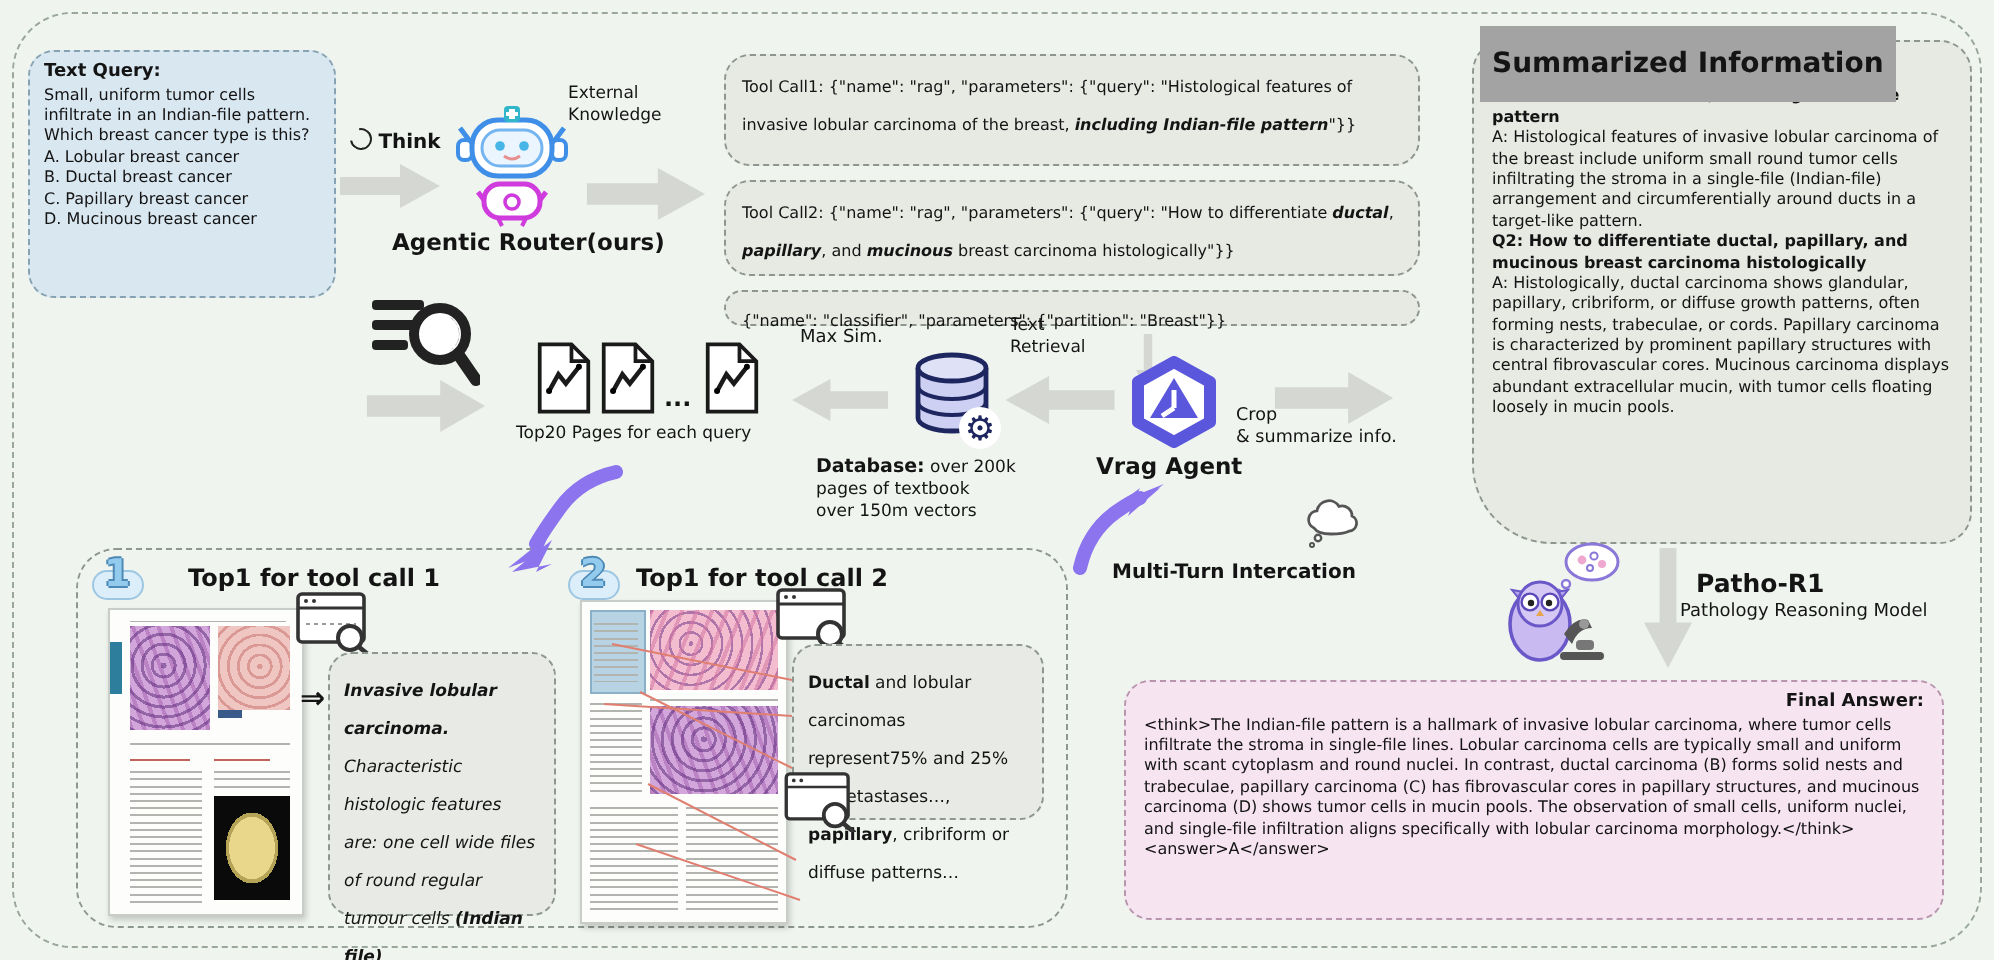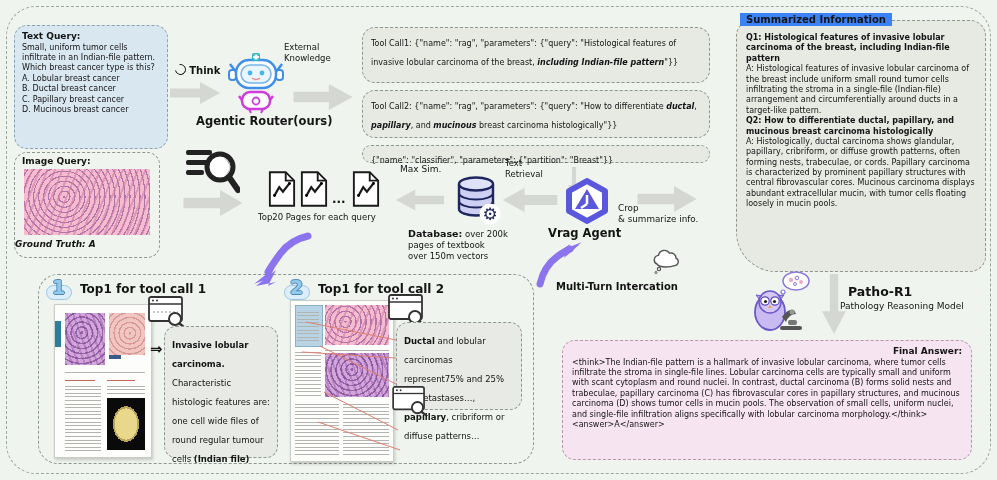--- a/index.html
+++ b/index.html
@@ -48,25 +48,20 @@
 
   <div class="dbox bluebg" style="left:14px;top:25px;width:154px;height:124px;padding:5px 7px;">
     <div class="t b" style="font-size:9px;">Text Query:</div>
     <div class="t">Small, uniform tumor cells infiltrate in an Indian-file pattern. Which breast cancer type is this?</div>
     <div class="t">A. Lobular breast cancer</div>
     <div class="t">B. Ductal breast cancer</div>
     <div class="t">C. Papillary breast cancer</div>
     <div class="t">D. Mucinous breast cancer</div>
   </div>
 
-  <div class="dbox" style="left:14px;top:152px;width:146px;height:106px;padding:3px 7px;">
-    <div class="t b" style="font-size:9px;">Image Query:</div>
-    <div class="hist-pink" style="position:absolute;left:9px;top:16px;width:126px;height:66px;"></div>
-    <div class="t b ctr" style="position:absolute;left:0;top:86px;width:100%;font-style:italic;font-size:9px;">Ground Truth: A</div>
-  </div>
 
   <div class="abs t" style="left:175px;top:64px;font-size:10px;">
     <span class="spin"></span>
     <span class="b" style="font-size:10px;">Think</span>
   </div>
   <svg class="arrow" style="left:170px;top:82px;" width="50" height="22" viewBox="0 0 100 44">
       <path d="M0 13 H60 V0 L100 22 L60 44 V31 H0 Z"></path>
     </svg>
 
   <svg class="abs" style="left:227px;top:52px;" width="58" height="62" viewBox="0 0 58 62">
@@ -203,21 +198,21 @@
     <circle cx="6" cy="25.5" r="1" fill="#fff" stroke="#555" stroke-width="1"></circle>
   </svg>
   <div class="abs b" style="left:556px;top:281px;width:140px;font-size:10px;">Multi-Turn Intercation</div>
 
   <div class="dbox graybg" style="left:736px;top:20px;width:250px;height:252px;border-radius:16px 16px 16px 40px;padding:12px 9px 4px 9px;">
     <div class="t b" style="font-size:8px;">Q1: Histological features of invasive lobular carcinoma of the breast, including Indian-file pattern</div>
     <div class="t" style="font-size:8px;">A: Histological features of invasive lobular carcinoma of the breast include uniform small round tumor cells infiltrating the stroma in a single-file (Indian-file) arrangement and circumferentially around ducts in a target-like pattern.</div>
     <div class="t b" style="font-size:8px;">Q2: How to differentiate ductal, papillary, and mucinous breast carcinoma histologically</div>
     <div class="t" style="font-size:8px;">A: Histologically, ductal carcinoma shows glandular, papillary, cribriform, or diffuse growth patterns, often forming nests, trabeculae, or cords. Papillary carcinoma is characterized by prominent papillary structures with central fibrovascular cores. Mucinous carcinoma displays abundant extracellular mucin, with tumor cells floating loosely in mucin pools.</div>
   </div>
-  <div class="abs b" style="left:740px;top:13px;padding:1px 6px;background:#3b82f6;font-size:10px;">Summarized Information</div>
+  <div class="abs b" style="left:740px;top:13px;padding:11px 6px;background:#a3a3a3;font-size:14px;">Summarized Information</div>
 
   <svg class="arrow" style="left:820px;top:274px;" width="28" height="60" viewBox="0 0 40 100">
       <path d="M13 0 V62 H0 L20 100 L40 62 H27 V0 Z"></path>
     </svg>
 
   <svg class="abs" style="left:752px;top:270px;" width="60" height="66" viewBox="0 0 60 66">
     <ellipse cx="44" cy="11" rx="13" ry="9" fill="#fff" stroke="#8a77d8" stroke-width="1.5"></ellipse>
     <circle cx="39" cy="10" r="2.2" fill="#eea8d0"></circle>
       <circle cx="45" cy="8" r="1.8" fill="#fff" stroke="#8a77d8"></circle>
       <circle cx="49" cy="12" r="2" fill="#eea8d0"></circle>
@@ -245,21 +240,21 @@
     <div class="t" style="font-size:8px;">&lt;think&gt;The Indian-file pattern is a hallmark of invasive lobular carcinoma, where tumor cells infiltrate the stroma in single-file lines. Lobular carcinoma cells are typically small and uniform with scant cytoplasm and round nuclei. In contrast, ductal carcinoma (B) forms solid nests and trabeculae, papillary carcinoma (C) has fibrovascular cores in papillary structures, and mucinous carcinoma (D) shows tumor cells in mucin pools. The observation of small cells, uniform nuclei, and single-file infiltration aligns specifically with lobular carcinoma morphology.&lt;/think&gt;</div>
     <div class="t" style="font-size:8px;">&lt;answer&gt;A&lt;/answer&gt;</div>
   </div>
 
   <div class="dbox" style="left:38px;top:274px;width:496px;height:190px;border-radius:20px;"></div>
 
   <div class="badge" style="left:46px;top:279px;">
       <span class="cloud"></span>
       <span class="num">1</span>
     </div>
-  <div class="abs b" style="left:80px;top:282px;font-size:12px;">Top1 for tool call 1</div>
+  <div class="abs b" style="left:94px;top:282px;font-size:12px;">Top1 for tool call 1</div>
 
   <div class="page" style="left:54px;top:304px;width:96px;height:152px;">
     <div class="abs" style="left:0;top:16px;width:6px;height:26px;background:#2d7d9c;"></div>
     <div class="abs tl" style="left:10px;top:3px;width:78px;height:3px;"></div>
     <div class="hist-purple abs" style="left:10px;top:8px;width:40px;height:52px;"></div>
     <div class="hist-rose abs" style="left:54px;top:8px;width:36px;height:42px;"></div>
     <div class="abs" style="left:54px;top:50px;width:12px;height:4px;background:#3a5a8a;"></div>
     <div class="abs tl" style="left:10px;top:64px;width:80px;height:4px;"></div>
     <div class="abs tl red" style="left:10px;top:72px;width:30px;height:4px;"></div>
     <div class="abs tl" style="left:10px;top:78px;width:36px;height:70px;"></div>
@@ -272,21 +267,21 @@
   <svg class="abs" style="left:148px;top:296px;" width="38" height="32" viewBox="0 0 38 32">
     <rect x="1" y="1" width="33" height="24" rx="2" fill="#fff" stroke="#333" stroke-width="1.8"></rect>
     <line x1="1" y1="8" x2="34" y2="8" stroke="#333" stroke-width="1.4"></line>
     <circle cx="5" cy="4.5" r="1" fill="#333"></circle>
       <circle cx="9" cy="4.5" r="1" fill="#333"></circle>
     <line x1="5" y1="16" x2="30" y2="16" stroke="#999" stroke-width="1" stroke-dasharray="2 2"></line>
     <circle cx="27" cy="23" r="6" fill="#fff" stroke="#333" stroke-width="2"></circle>
     <line x1="31.5" y1="27.5" x2="37" y2="32" stroke="#333" stroke-width="2.4" stroke-linecap="round"></line>
   </svg>
   <div class="abs b" style="left:150px;top:340px;font-size:15px;">⇒</div>
-  <div class="callout" style="left:164px;top:326px;width:114px;height:132px;">
+  <div class="callout" style="left:164px;top:326px;width:114px;height:132px;font-style:italic;">
     <span class="t b" style="font-size:8.5px;">Invasive lobular carcinoma.</span><span class="t" style="font-size:8.5px;"> Characteristic histologic features are: one cell wide files of round regular tumour cells </span><span class="t b" style="font-size:8.5px;">(Indian file)</span>
   </div>
 
   <div class="badge" style="left:284px;top:279px;">
       <span class="cloud"></span>
       <span class="num">2</span>
     </div>
   <div class="abs b" style="left:318px;top:282px;font-size:12px;">Top1 for tool call 2</div>
 
   <div class="page" style="left:290px;top:300px;width:102px;height:160px;">

